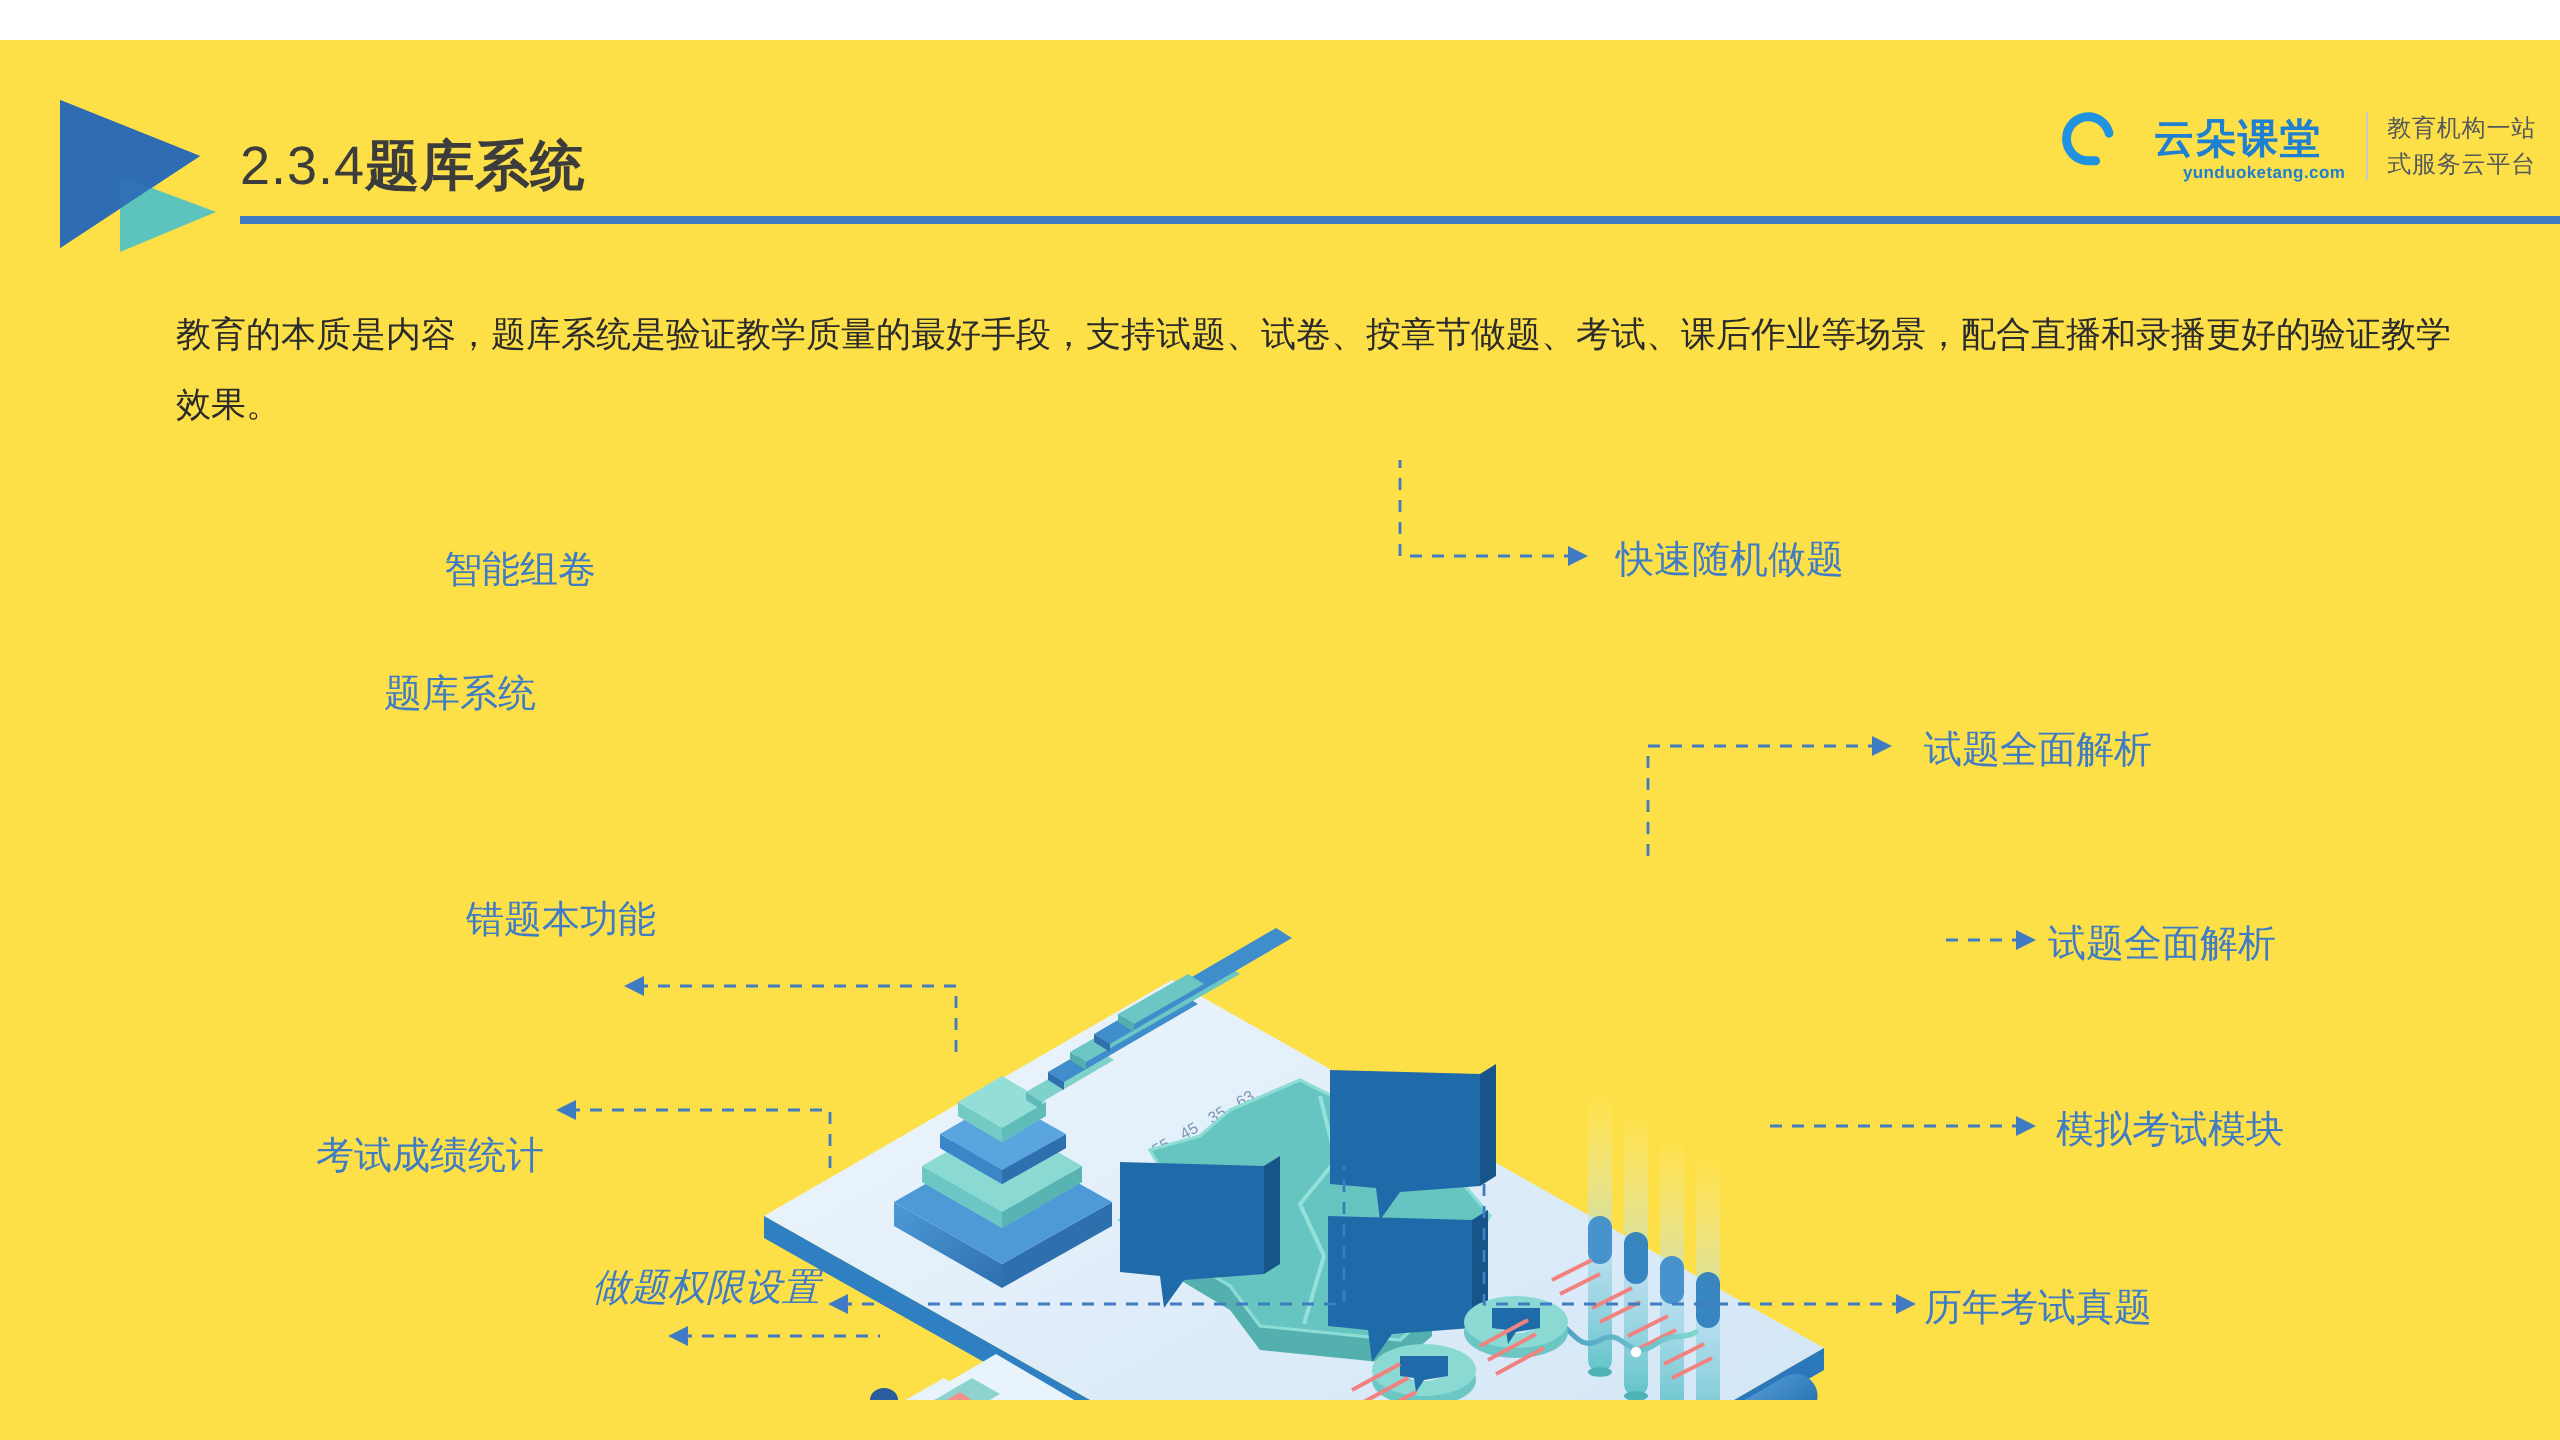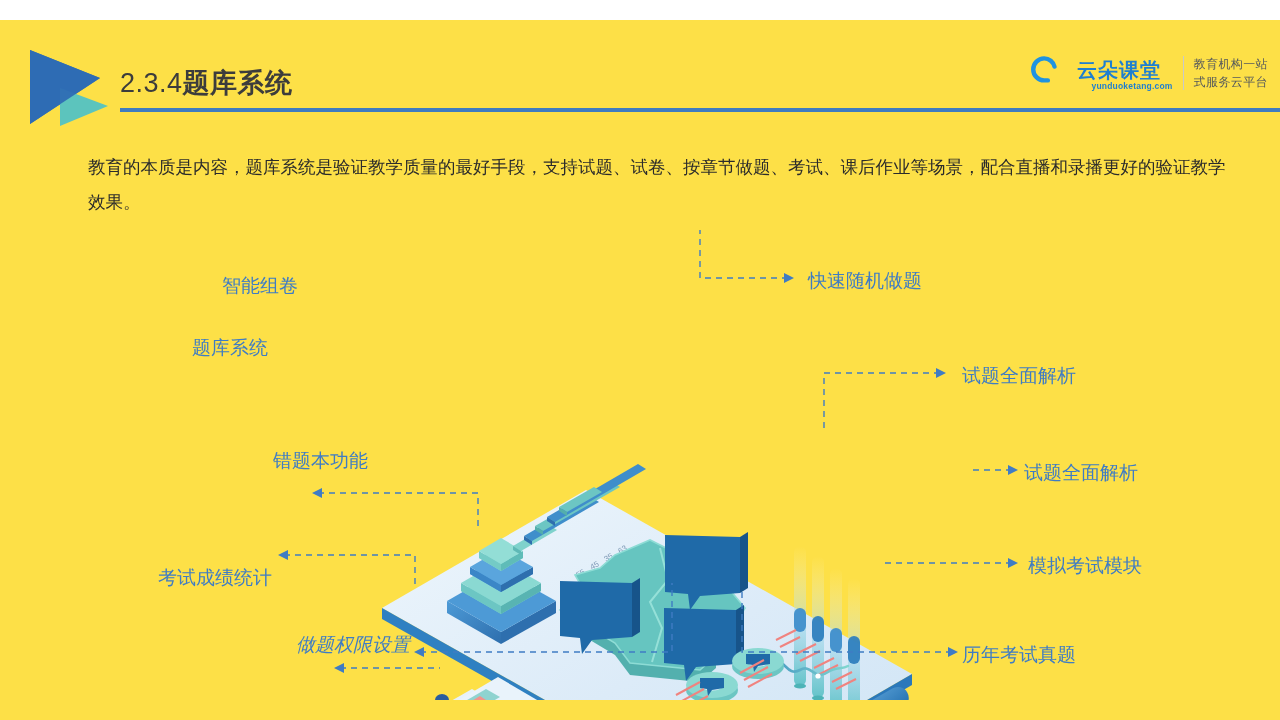--- a/index.html
+++ b/index.html
@@ -433,21 +433,21 @@
       </g>
     </svg>
 
     
     <div class="cb l" style="right:982px; top:46px;">
       <span>智能组卷</span>
     </div>
     <div class="cb l" style="right:1012px; top:108px;">
       <span>题库系统</span>
     </div>
-    <div class="cb l" style="right:912px; top:221px;">
+    <div class="cb l" style="right:952px; top:221px;">
       <span>错题本功能</span>
     </div>
     <div class="cb l" style="right:1008px; top:340px;font-family:Liberation Mono, monospace;">
       <span>考试成绩统计</span>
     </div>
     <div class="cb l" style="right:870px; top:405px;font-style:italic;">
       <span>做题权限设置</span>
     </div>
 
     

